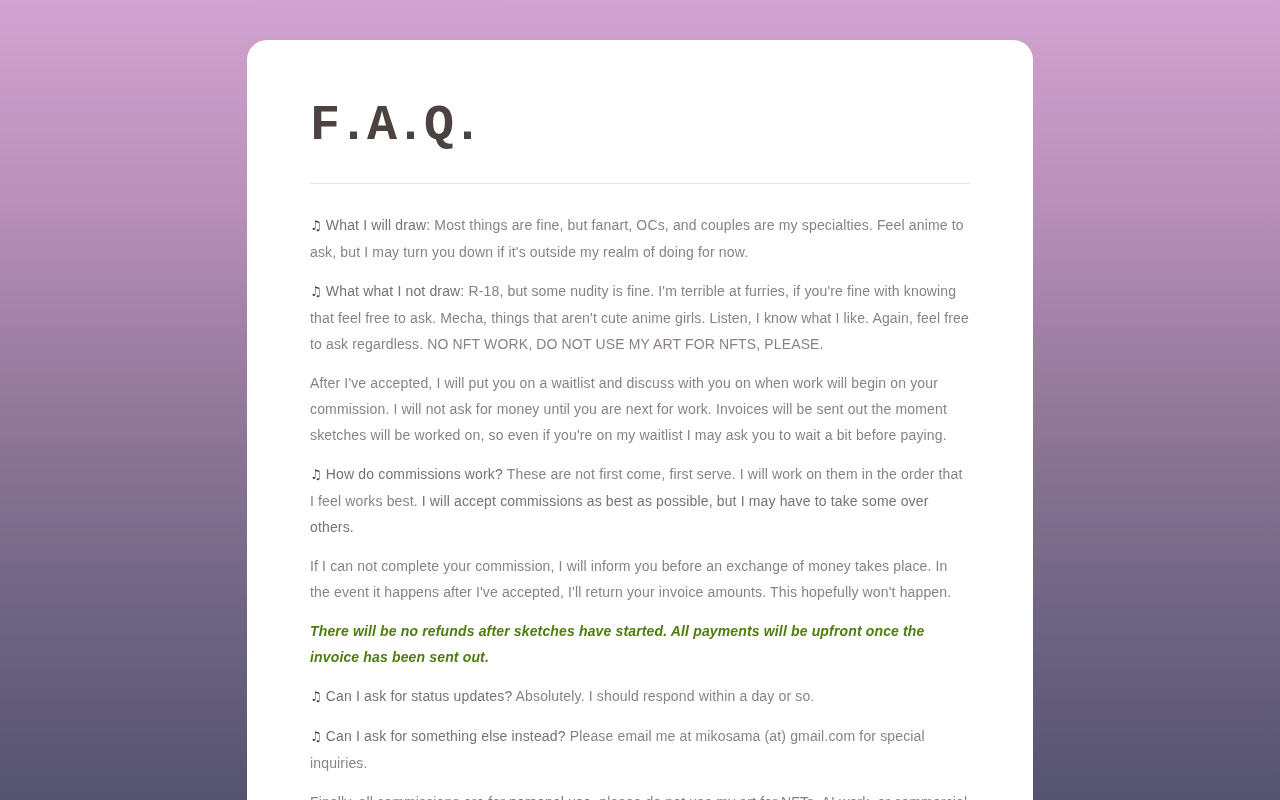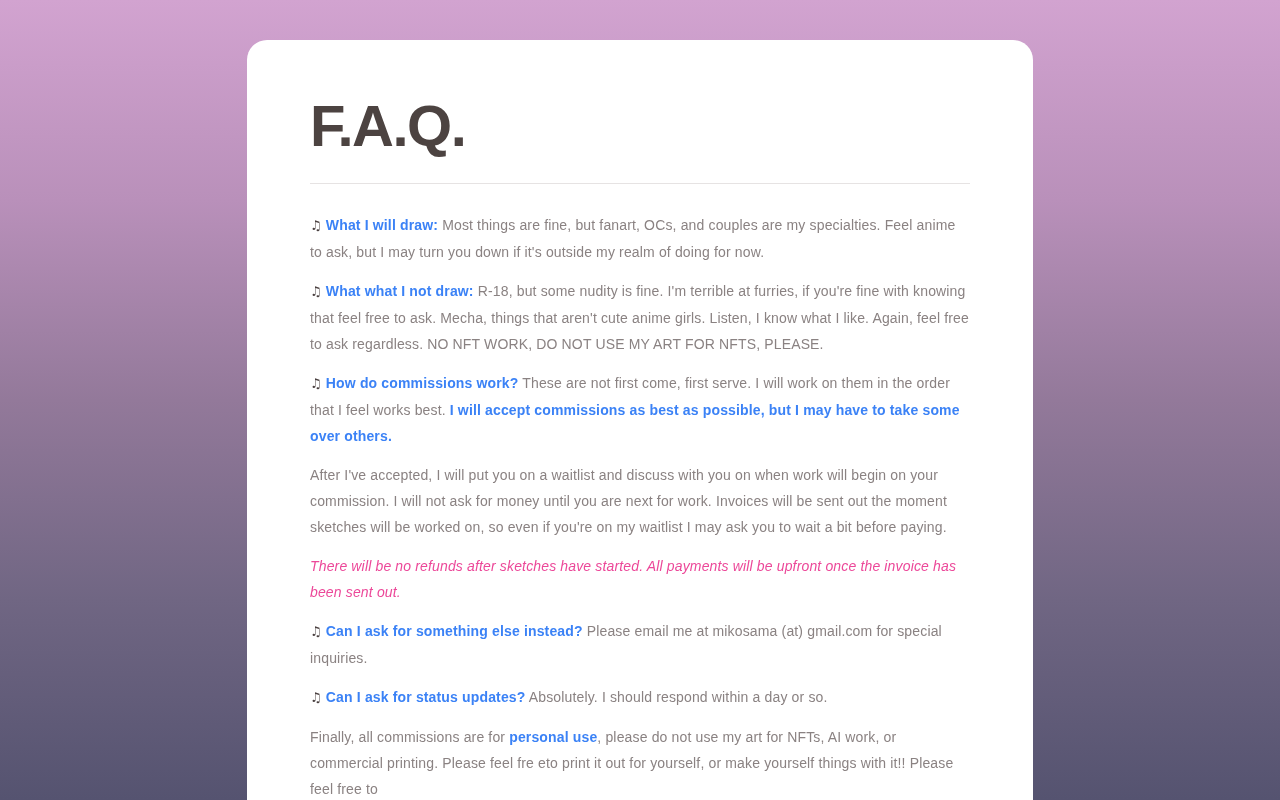--- a/index.html
+++ b/index.html
@@ -13,23 +13,23 @@
       position: absolute;
       left: 247px;
       top: 40px;
       width: 786px;
       height: 820px;
       background: #ffffff;
       border-radius: 20px;
       padding: 58px 63px 0 63px;
     }
     .title {
-      font-family: Liberation Sans, sans-serif;
+      font-family: Liberation Mono, monospace;
       font-weight: 700;
-      font-size: 58px;
+      font-size: 50px;
       line-height: 56px;
       color: #4c4341;
       letter-spacing: -1.5px;
       height: 56px;
     }
     .divider {
       margin-top: 29px;
       height: 1px;
       background: #e6e3e3;
       width: 660px;
@@ -39,32 +39,32 @@
       width: 660px;
     }
     .para {
       font-size: 14px;
       line-height: 26px;
       color: #8a8282;
       margin-bottom: 13px;
       letter-spacing: 0.15px;
     }
     .para b, .q {
-      color: #3b82f6;
-      font-weight: 700;
+      color: #737373;
+      font-weight: 400;
     }
     .note {
       font-family: "DejaVu Sans", sans-serif;
       font-size: 13px;
       color: #4a4040;
       font-weight: 700;
     }
     .em {
-      color: #ec4899;
-      font-weight: 400;
+      color: #4d7c0f;
+      font-weight: 700;
       font-style: italic;
     }
   </style>
 </head>
 <body>
 
 <div class="card">
   <h1 class="title">F.A.Q.</h1>
   <div class="divider"></div>
 
@@ -73,38 +73,39 @@
     <p class="para">
       <span class="note">♫</span>
       <span class="q">What I will draw:</span><span> Most things are fine, but fanart, OCs, and couples are my specialties. Feel anime to ask, but I may turn you down if it's outside my realm of doing for now.</span>
     </p>
 
     <p class="para">
       <span class="note">♫</span>
       <span class="q">What what I not draw:</span><span> R-18, but some nudity is fine. I'm terrible at furries, if you're fine with knowing that feel free to ask. Mecha, things that aren't cute anime girls. Listen, I know what I like. Again, feel free to ask regardless. NO NFT WORK, DO NOT USE MY ART FOR NFTS, PLEASE.</span>
     </p>
 
+    <p class="para">After I've accepted, I will put you on a waitlist and discuss with you on when work will begin on your commission. I will not ask for money until you are next for work. Invoices will be sent out the moment sketches will be worked on, so even if you're on my waitlist I may ask you to wait a bit before paying.</p>
+
     <p class="para">
       <span class="note">♫</span>
       <span class="q">How do commissions work?</span><span> These are not first come, first serve. I will work on them in the order that I feel works best. </span><b>I will accept commissions as best as possible, but I may have to take some over others.</b>
     </p>
 
-    <p class="para">After I've accepted, I will put you on a waitlist and discuss with you on when work will begin on your commission. I will not ask for money until you are next for work. Invoices will be sent out the moment sketches will be worked on, so even if you're on my waitlist I may ask you to wait a bit before paying.</p>
-
+    <p class="para">If I can not complete your commission, I will inform you before an exchange of money takes place. In the event it happens after I've accepted, I'll return your invoice amounts. This hopefully won't happen.</p>
 
     <p class="para em">There will be no refunds after sketches have started. All payments will be upfront once the invoice has been sent out.</p>
 
     <p class="para">
       <span class="note">♫</span>
-      <span class="q">Can I ask for something else instead?</span><span> Please email me at mikosama (at) gmail.com for special inquiries.</span>
+      <span class="q">Can I ask for status updates?</span><span> Absolutely. I should respond within a day or so.</span>
     </p>
 
     <p class="para">
       <span class="note">♫</span>
-      <span class="q">Can I ask for status updates?</span><span> Absolutely. I should respond within a day or so.</span>
+      <span class="q">Can I ask for something else instead?</span><span> Please email me at mikosama (at) gmail.com for special inquiries.</span>
     </p>
 
     <p class="para">
       <span>Finally, all commissions are for </span><b>personal use</b><span>, please do not use my art for NFTs, AI work, or commercial printing. Please feel fre eto print it out for yourself, or make yourself things with it!! Please feel free to</span>
     </p>
 
   </div>
 </div>
 
 </body></html>

